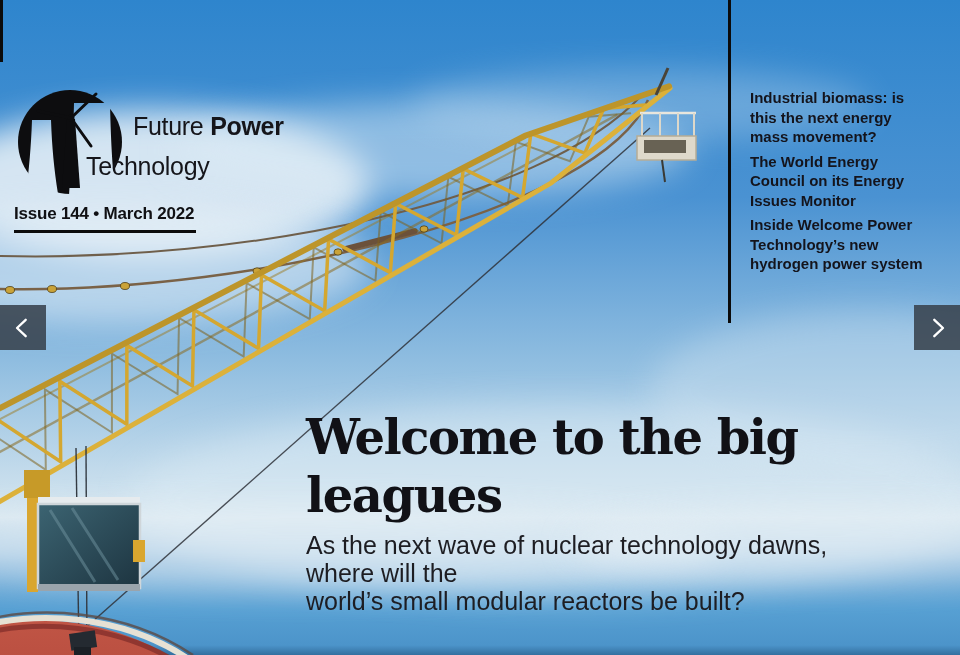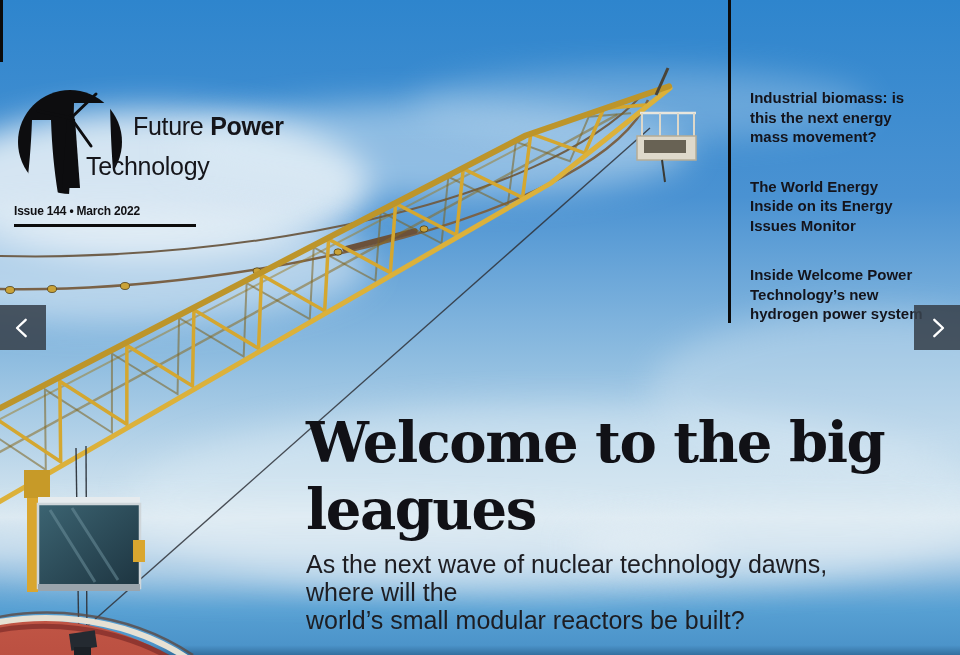--- a/index.html
+++ b/index.html
@@ -8,34 +8,34 @@
 
   
   #scene { position:absolute; left:0; top:0; width:960px; height:655px; z-index:0; }
 
   
   #logo-mark { position:absolute; left:14px; top:86px; width:112px; height:112px; z-index:3; }
   .brand { position:absolute; left:86px; top:106px; z-index:3; color:#15151a; line-height:40px; font-size:25px; letter-spacing:-0.3px; }
   .brand .row1 { padding-left:47px; }
   .brand .w-regular { font-weight:400; }
   .brand .w-bold { font-weight:700; }
-  .issue { position:absolute; left:14px; top:204px; z-index:3; font-size:12px; font-weight:700; color:#101013; letter-spacing:-0.2px; }
+  .issue { position:absolute; left:14px; top:204px; z-index:3; font-size:17px; font-weight:700; color:#101013; letter-spacing:-0.2px; }
   .issue-underline { width:182px; height:3px; background:#0c0c0c; margin-top:6px; }
 
   
   .divider { position:absolute; left:728px; top:0; width:3px; height:323px; background:#0b0b0b; z-index:3; }
   .corner-tick { position:absolute; left:0; top:0; width:3px; height:62px; background:#0b0b0b; z-index:3; }
 
   
-  .sidebar { position:absolute; left:750px; top:88px; width:190px; z-index:3; display:flex; flex-direction:column; gap:30px; }
+  .sidebar { position:absolute; left:750px; top:88px; width:190px; z-index:3; display:flex; flex-direction:column; gap:5px; }
   .sidebar-item { font-size:15px; font-weight:700; line-height:19.5px; color:#14141c; white-space:pre-line; cursor:pointer; }
 
   
   .hero { position:absolute; left:306px; top:409px; width:580px; z-index:3; }
-  .hero h1 { font-family:"DejaVu Serif","Liberation Serif",serif; font-weight:700; font-size:56px; line-height:1.2; letter-spacing:-1.5px; color:#111116; }
+  .hero h1 { font-family:"DejaVu Serif","Liberation Serif",serif; font-weight:700; font-size:48px; line-height:1.2; letter-spacing:-1.5px; color:#111116; }
   .hero p { margin-top:7px; font-size:25px; line-height:28px; color:#1d1d22; white-space:pre-line; }
 
   
   .nav-arrow { position:absolute; top:305px; width:46px; height:45px; background:rgba(56,66,77,0.88); display:flex; align-items:center; justify-content:center; cursor:pointer; z-index:4; }
   .nav-arrow.prev { left:0; }
   .nav-arrow.next { left:914px; }
   .nav-arrow svg { display:block; }
 </style>
 </head>
 <body>
@@ -166,21 +166,21 @@
 </div>
 
 <div class="divider"></div>
 <div class="corner-tick"></div>
 
 <nav class="sidebar">
   <div class="sidebar-item">Industrial biomass: is
 this the next energy
 mass movement?</div>
   <div class="sidebar-item">The World Energy
-Inside on its Energy
+Council on its Energy
 Issues Monitor</div>
   <div class="sidebar-item">Inside Welcome Power
 Technology’s new
 hydrogen power system</div>
 </nav>
 
 <div class="hero">
   <h1>Welcome to the big leagues</h1>
   <p>As the next wave of nuclear technology dawns, where will the
 world’s small modular reactors be built?</p>

